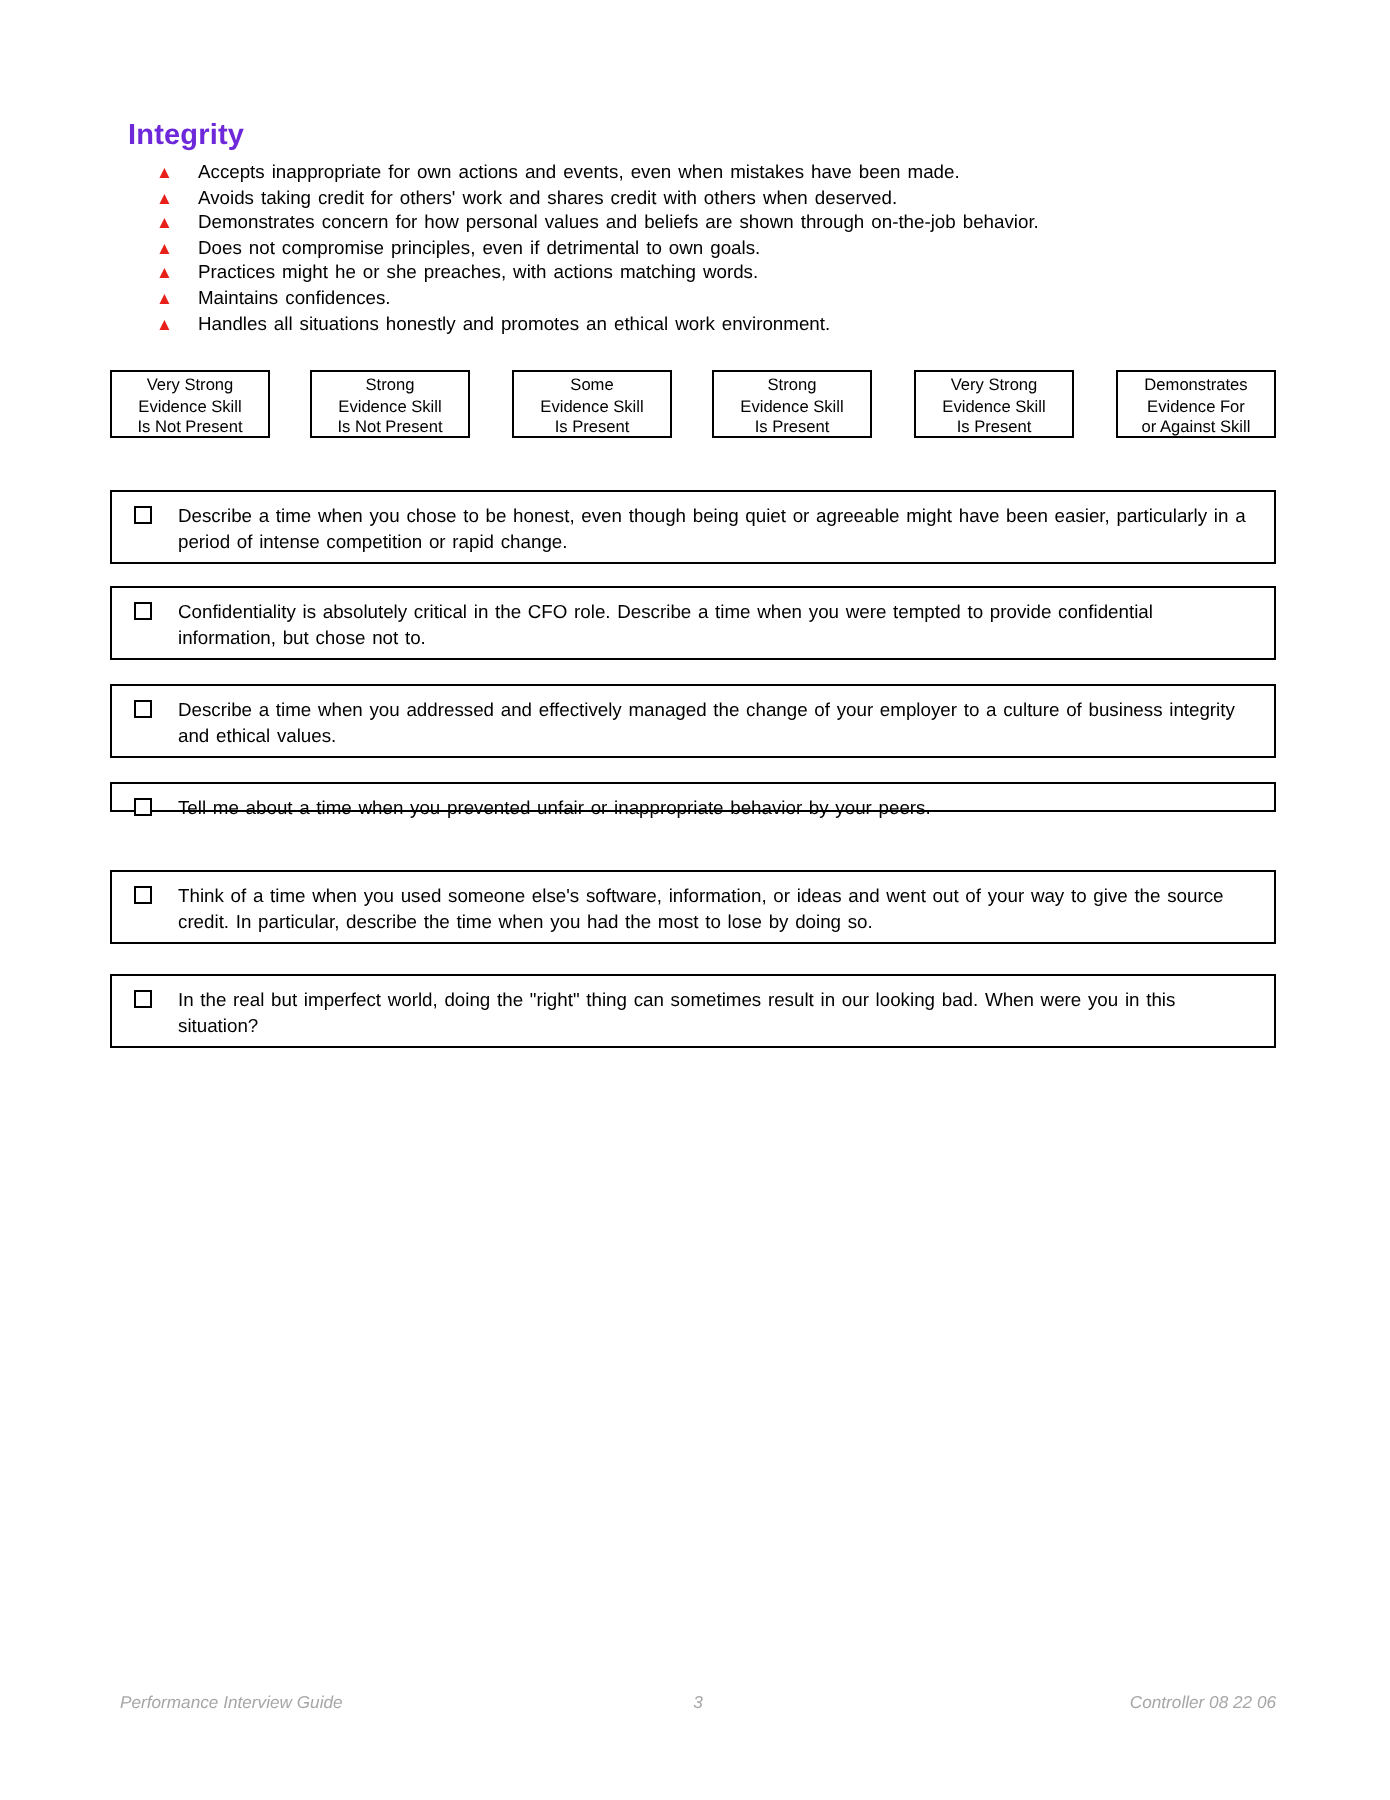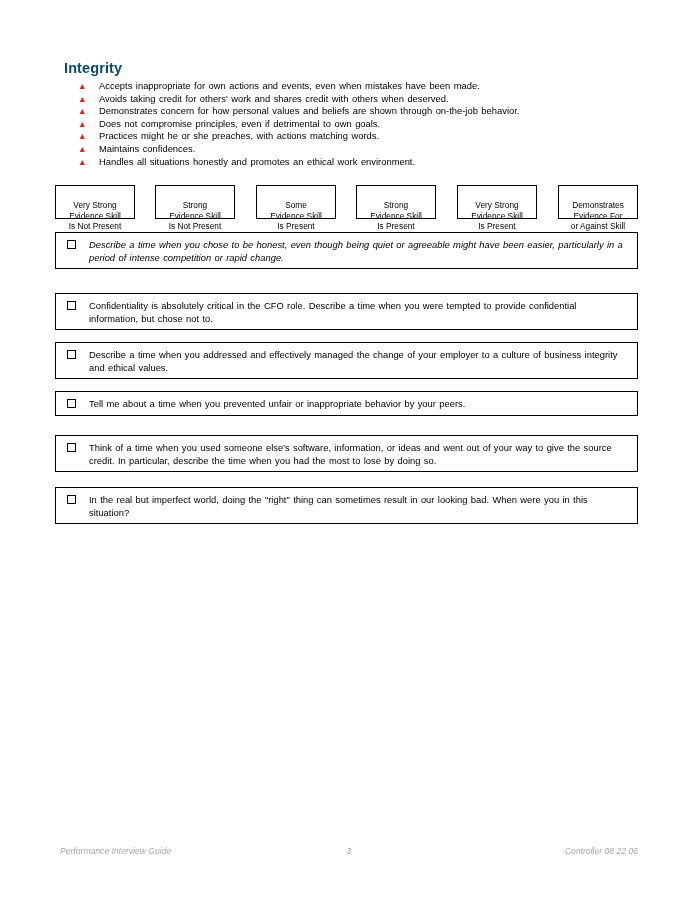--- a/index.html
+++ b/index.html
@@ -23,21 +23,21 @@
     height: 900px;
   }
 
   
   .section-title {
     position: absolute;
     left: 64px;
     top: 60px;
     font-size: 14.5px;
     font-weight: bold;
-    color: #0c4a6e;
+    color: #6d28d9;
     letter-spacing: 0.1px;
   }
 
   
   .bullets {
     position: absolute;
     left: 78px;
     top: 80px;
     width: 560px;
   }
@@ -78,21 +78,21 @@
   .scale-box {
     position: absolute;
     top: 0;
     width: 80px;
     height: 34px;
     border: 1px solid #000;
     box-sizing: border-box;
     text-align: center;
     font-size: 8.3px;
     line-height: 10.6px;
-    padding-top: 14px;
+    padding-top: 1px;
     background: #fff;
   }
   .scale-box span {
     display: block;
     white-space: nowrap;
   }
 
   
   .qbox {
     position: absolute;
@@ -215,36 +215,36 @@
     </div>
 
     <div class="scale-box" style="left:503px">
       <span>Demonstrates</span>
       <span>Evidence For</span>
       <span>or Against Skill</span>
     </div>
 
   </div>
 
-  <div class="qbox" style="top:232px; height:37px;font-style:italic;">
+  <div class="qbox" style="top:245px; height:37px;">
     <span class="qcheck"></span>
     <p class="qtext">Describe a time when you chose to be honest, even though being quiet or agreeable might have been easier, particularly in a period of intense competition or rapid change.</p>
   </div>
 
   <div class="qbox" style="top:342px; height:37px;">
     <span class="qcheck"></span>
     <p class="qtext">Describe a time when you addressed and effectively managed the change of your employer to a culture of business integrity and ethical values.</p>
   </div>
 
   <div class="qbox" style="top:293px; height:37px;">
     <span class="qcheck"></span>
     <p class="qtext">Confidentiality is absolutely critical in the CFO role. Describe a time when you were tempted to provide confidential information, but chose not to.</p>
   </div>
 
-  <div class="qbox" style="top:391px; height:25px;">
+  <div class="qbox" style="top:391px; height:15px;">
     <span class="qcheck"></span>
     <p class="qtext">Tell me about a time when you prevented unfair or inappropriate behavior by your peers.</p>
   </div>
 
   <div class="qbox" style="top:435px; height:37px;">
     <span class="qcheck"></span>
     <p class="qtext">Think of a time when you used someone else's software, information, or ideas and went out of your way to give the source credit. In particular, describe the time when you had the most to lose by doing so.</p>
   </div>
 
   <div class="qbox" style="top:487px; height:37px;">

